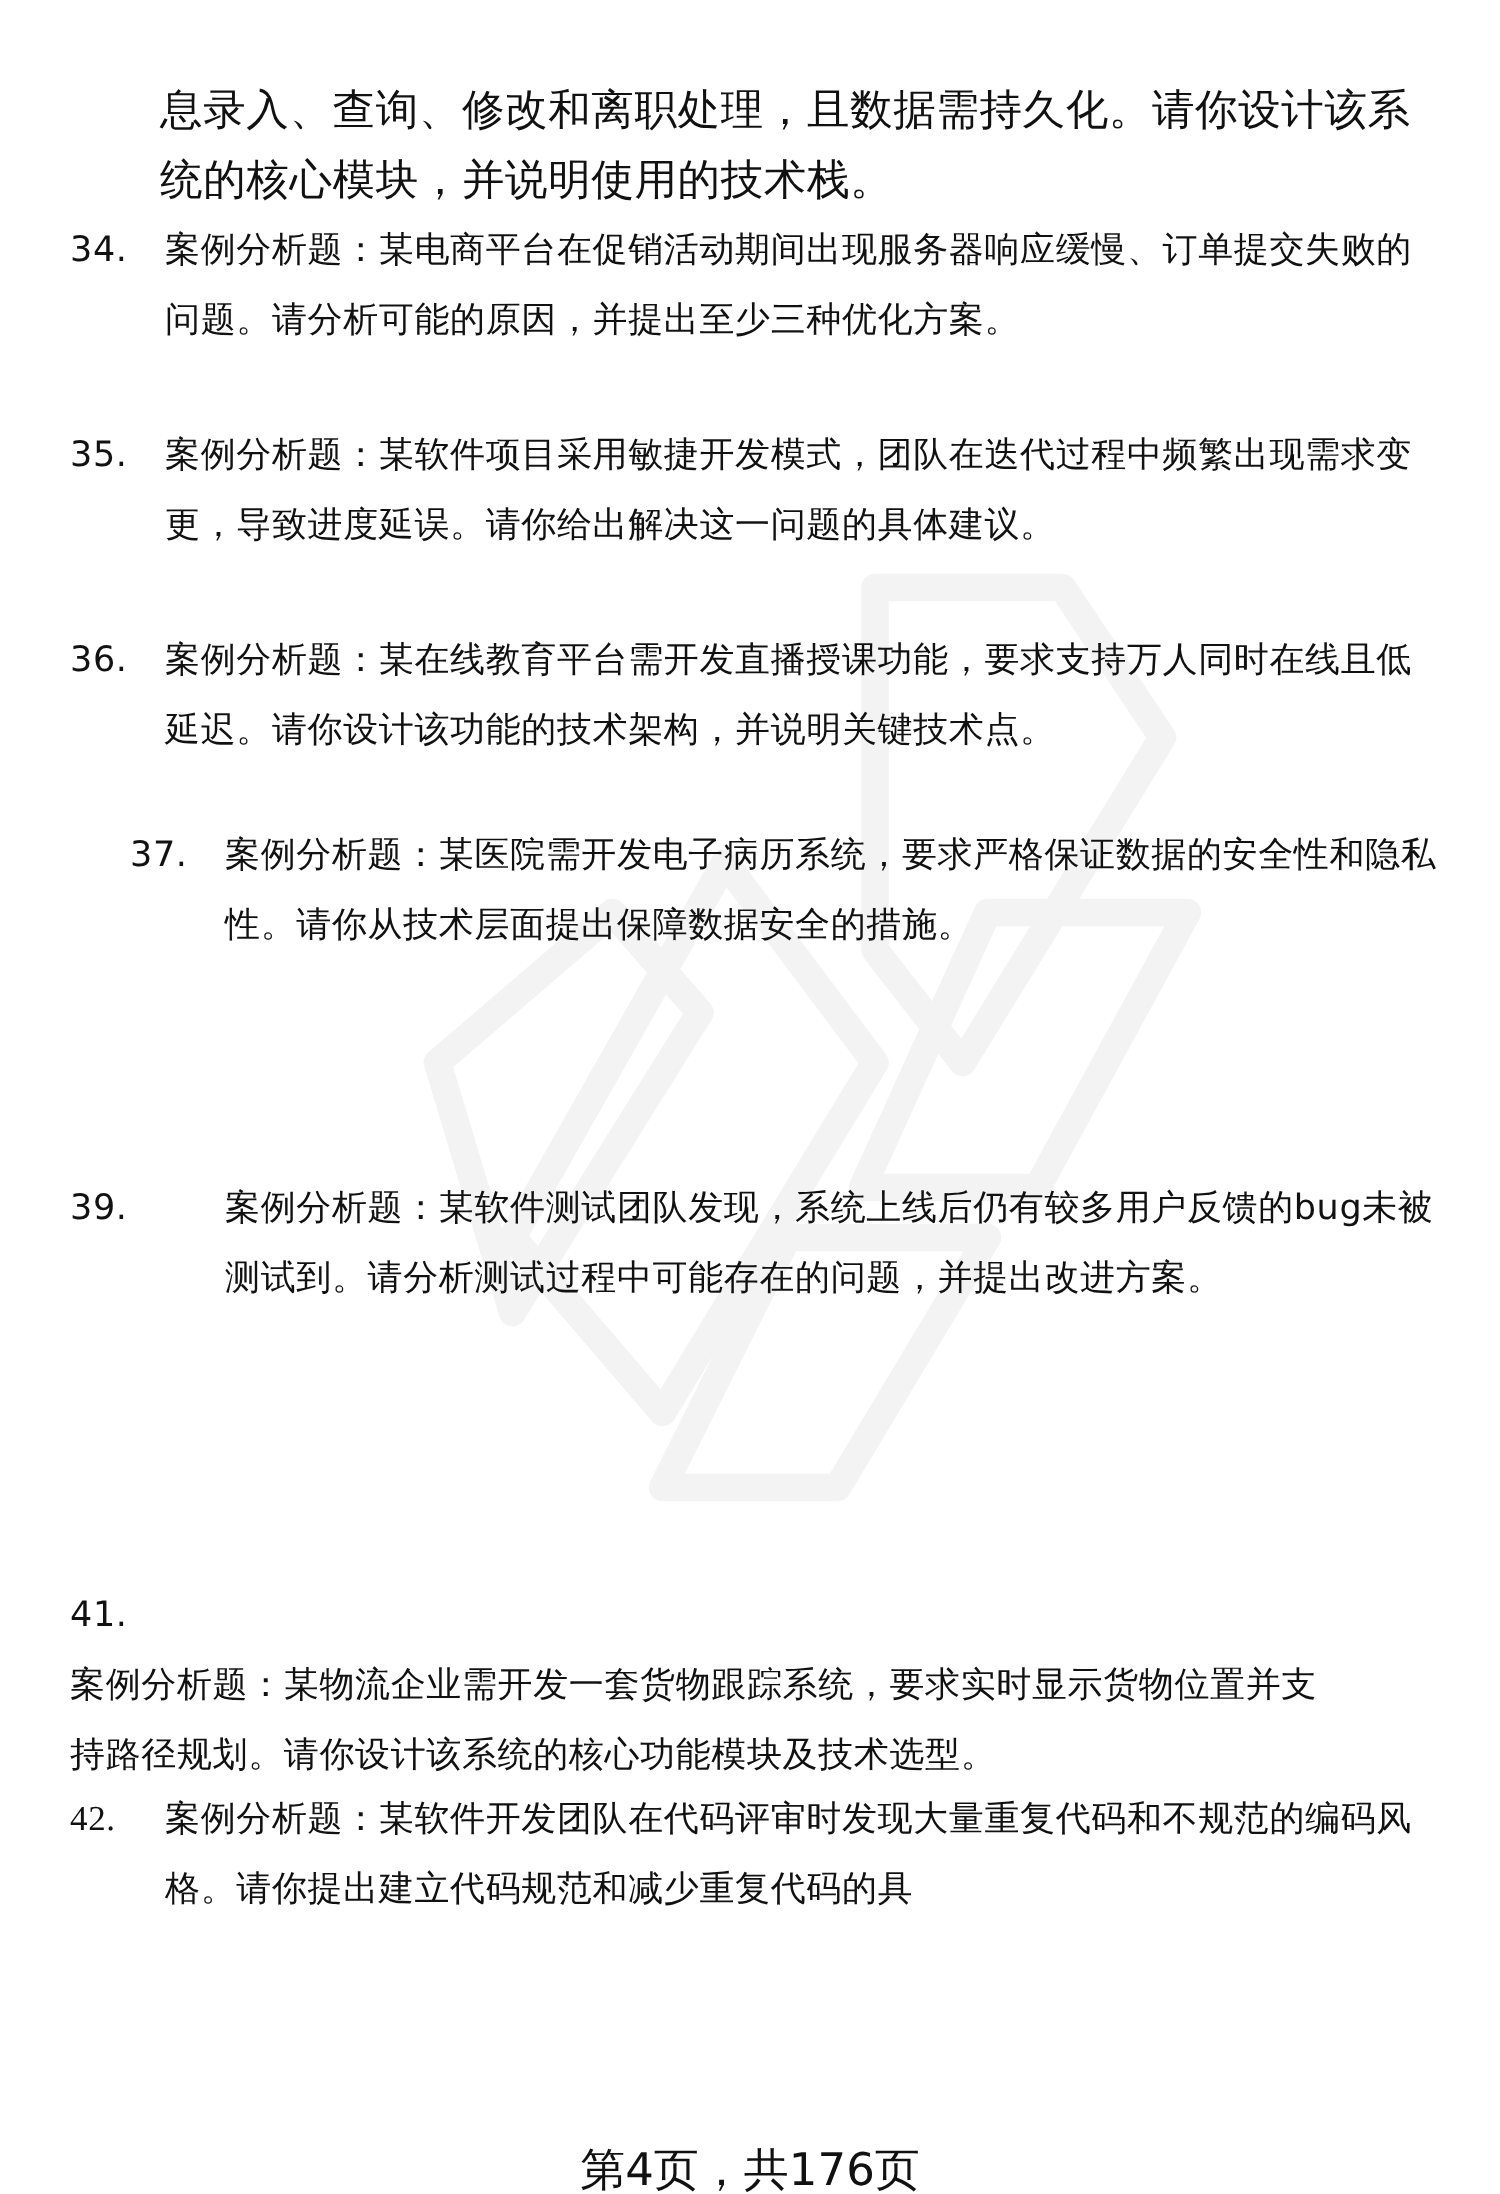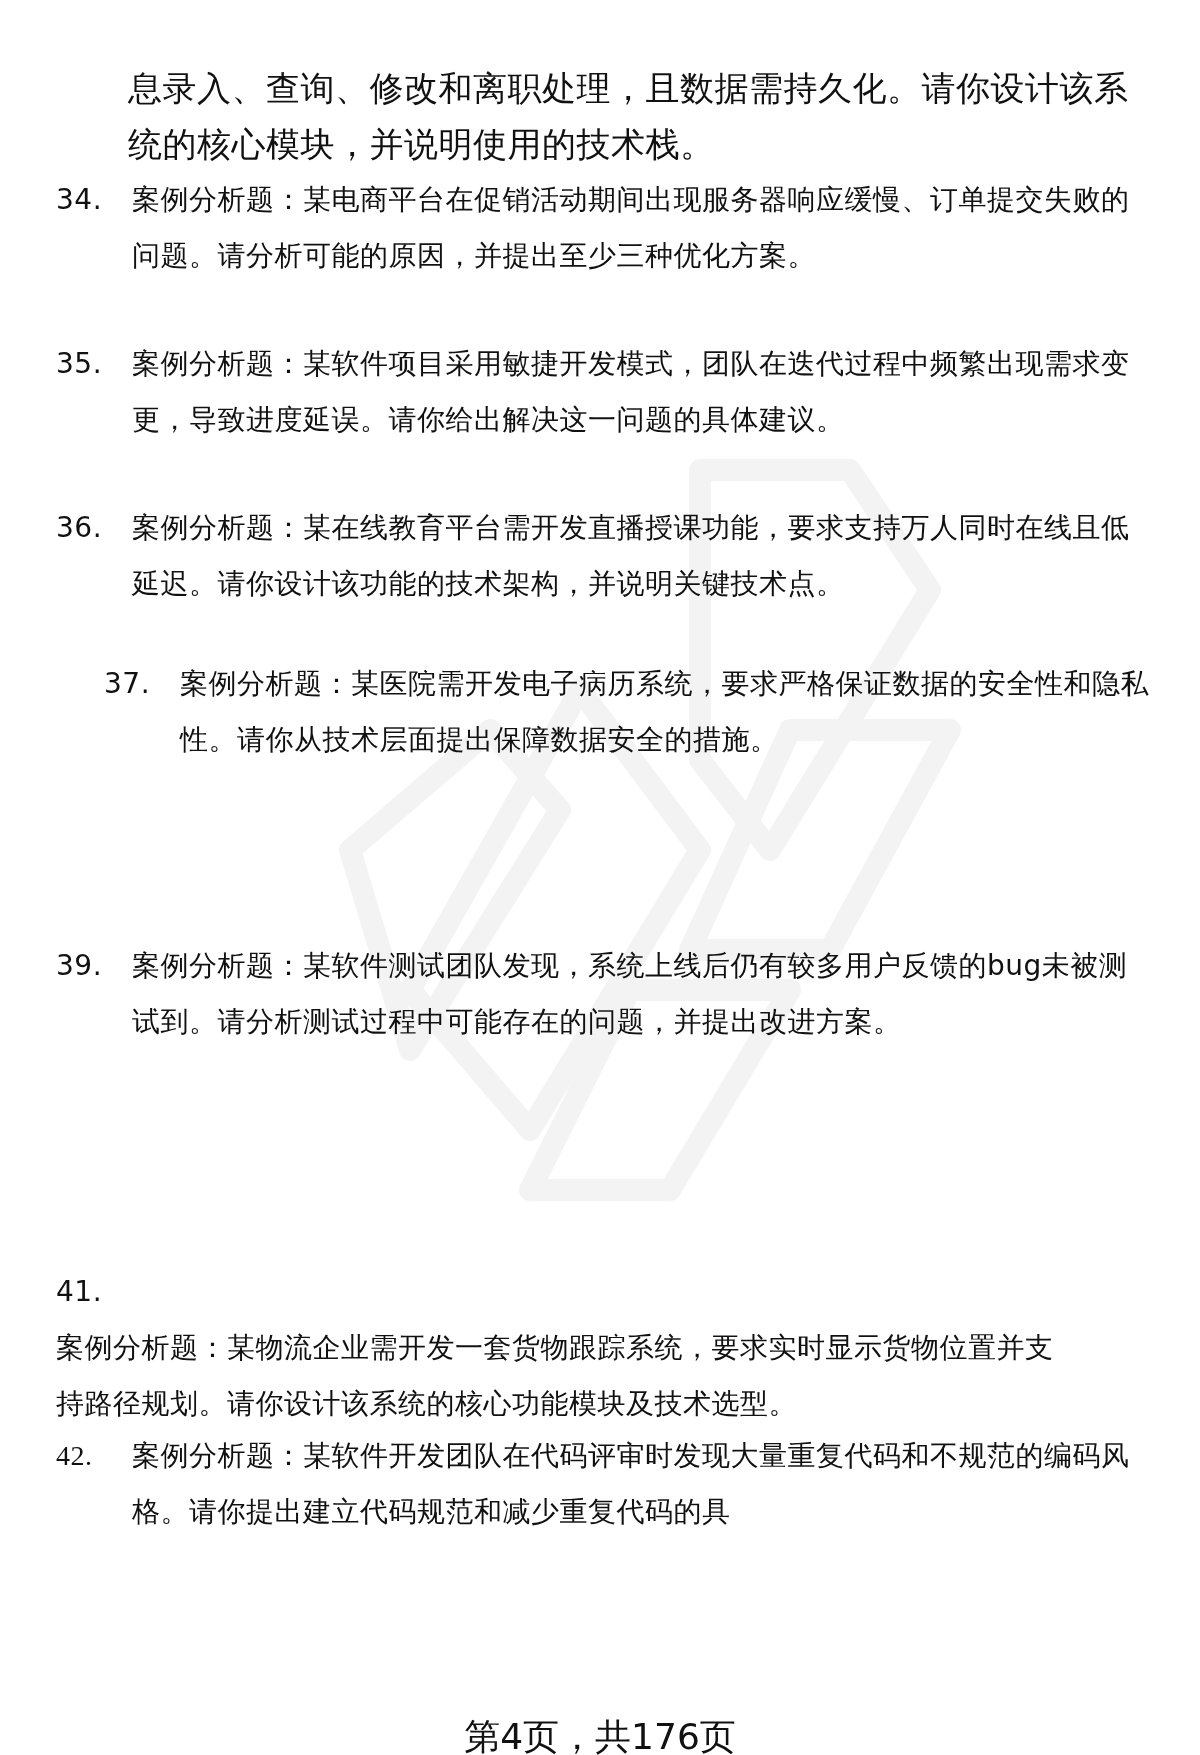--- a/index.html
+++ b/index.html
@@ -59,21 +59,21 @@
     <span class="num">36.</span>
     <span class="text">案例分析题：某在线教育平台需开发直播授课功能，要求支持万人同时在线且低延迟。请你设计该功能的技术架构，并说明关键技术点。</span>
   </div>
 
   <div class="item" style="top:656px;margin-left:48px;">
     <span class="num">37.</span>
     <span class="text">案例分析题：某医院需开发电子病历系统，要求严格保证数据的安全性和隐私性。请你从技术层面提出保障数据安全的措施。</span>
   </div>
 
 
-  <div class="item" style="top:938px;">
+  <div class="item" style="top:938px;gap:48px;">
     <span class="num">39.</span>
     <span class="text">案例分析题：某软件测试团队发现，系统上线后仍有较多用户反馈的bug未被测试到。请分析测试过程中可能存在的问题，并提出改进方案。</span>
   </div>
 
 
   <div class="item" style="top:1264px;flex-direction:column;">
     <span class="num">41.</span>
     <span class="text">案例分析题：某物流企业需开发一套货物跟踪系统，要求实时显示货物位置并支持路径规划。请你设计该系统的核心功能模块及技术选型。</span>
   </div>
 

